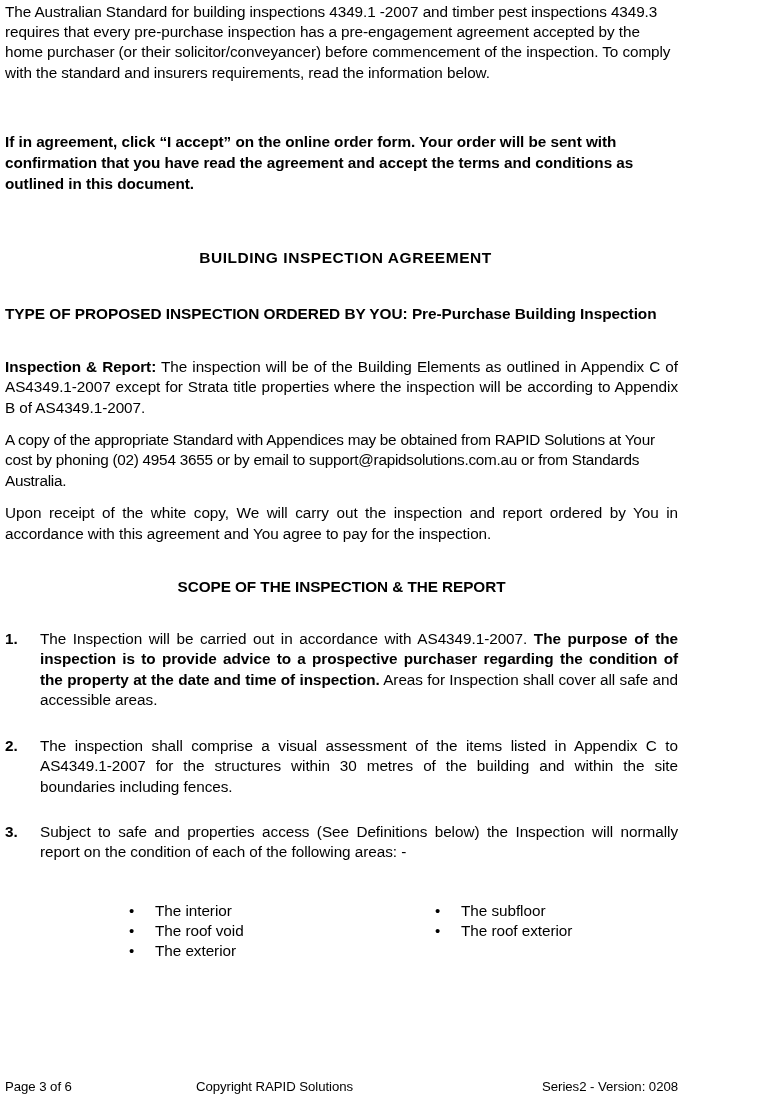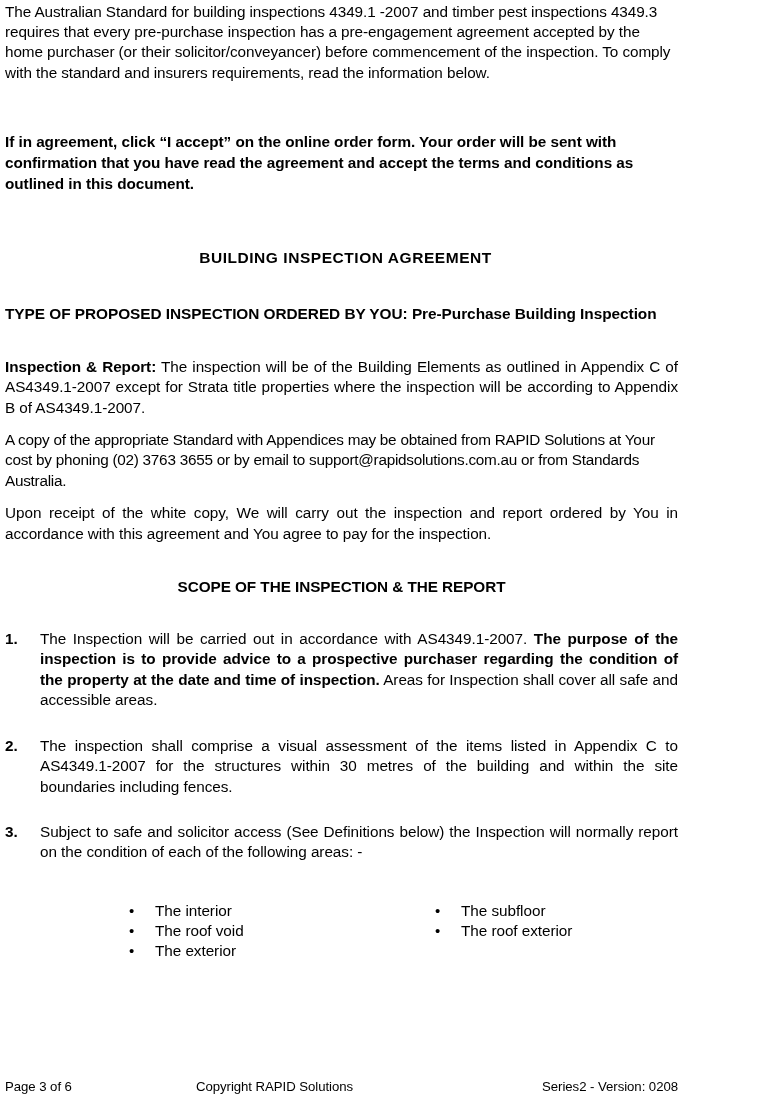--- a/index.html
+++ b/index.html
@@ -161,38 +161,38 @@
   <h1 class="doc-title">BUILDING INSPECTION AGREEMENT</h1>
 
   <div class="spacer-3"></div>
 
   <p class="type-heading"><span>TYPE OF PROPOSED INSPECTION ORDERED BY YOU:</span> <span>Pre-Purchase Building Inspection</span></p>
 
   <div class="spacer-4"></div>
 
   <p class="body-para"><b>Inspection &amp; Report:</b><span> The inspection will be of the Building Elements as outlined in Appendix C of AS4349.1-2007 except for Strata title properties where the inspection will be according to Appendix B of AS4349.1-2007.</span></p>
 
-  <p class="body-para tight">A copy of the appropriate Standard with Appendices may be obtained from RAPID Solutions at Your cost by phoning (02) 3763 3655 or by email to support@rapidsolutions.com.au or from Standards Australia.</p>
+  <p class="body-para tight">A copy of the appropriate Standard with Appendices may be obtained from RAPID Solutions at Your cost by phoning (02) 4954 3655 or by email to support@rapidsolutions.com.au or from Standards Australia.</p>
 
   <p class="body-para">Upon receipt of the white copy, We will carry out the inspection and report ordered by You in accordance with this agreement and You agree to pay for the inspection.</p>
 
 
   <h2 class="scope-heading">SCOPE OF THE INSPECTION &amp; THE REPORT</h2>
 
   <div class="spacer-5"></div>
 
   <ol class="num-list">
     <li class="num-item">
       <span class="marker">1.</span><span>The Inspection will be carried out in accordance with AS4349.1-2007. </span><b>The purpose of the inspection is to provide advice to a prospective purchaser regarding the condition of the property at the date and time of inspection.</b><span> Areas for Inspection shall cover all safe and accessible areas.</span>
     </li>
     <li class="num-item">
       <span class="marker">2.</span><span>The inspection shall comprise a visual assessment of the items listed in Appendix C to AS4349.1-2007 for the structures within 30 metres of the building and within the site boundaries including fences.</span>
     </li>
     <li class="num-item">
-      <span class="marker">3.</span><span>Subject to safe and solicitor access (See  Definitions below) the Inspection will normally report on the condition of each of the following areas: -</span>
+      <span class="marker">3.</span><span>Subject to safe and properties access (See  Definitions below) the Inspection will normally report on the condition of each of the following areas: -</span>
     </li>
   </ol>
 
   <div class="bullet-block">
     <div class="bullet-col col-a">
       <div class="bullet-row"><span class="dot">•</span><span>The interior</span></div>
       <div class="bullet-row"><span class="dot">•</span><span>The roof void</span></div>
       <div class="bullet-row"><span class="dot">•</span><span>The exterior</span></div>
     </div>
     <div class="bullet-col col-b">

